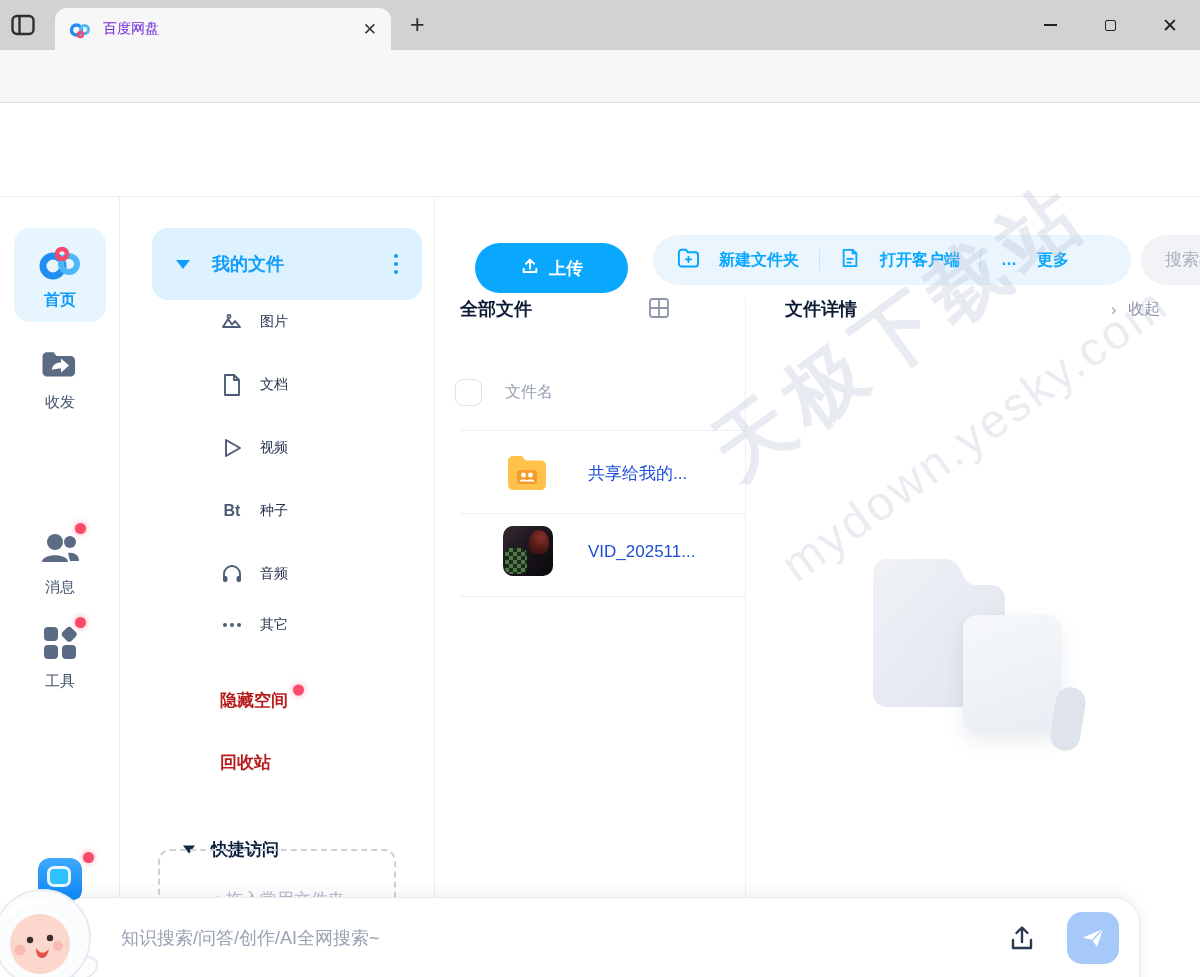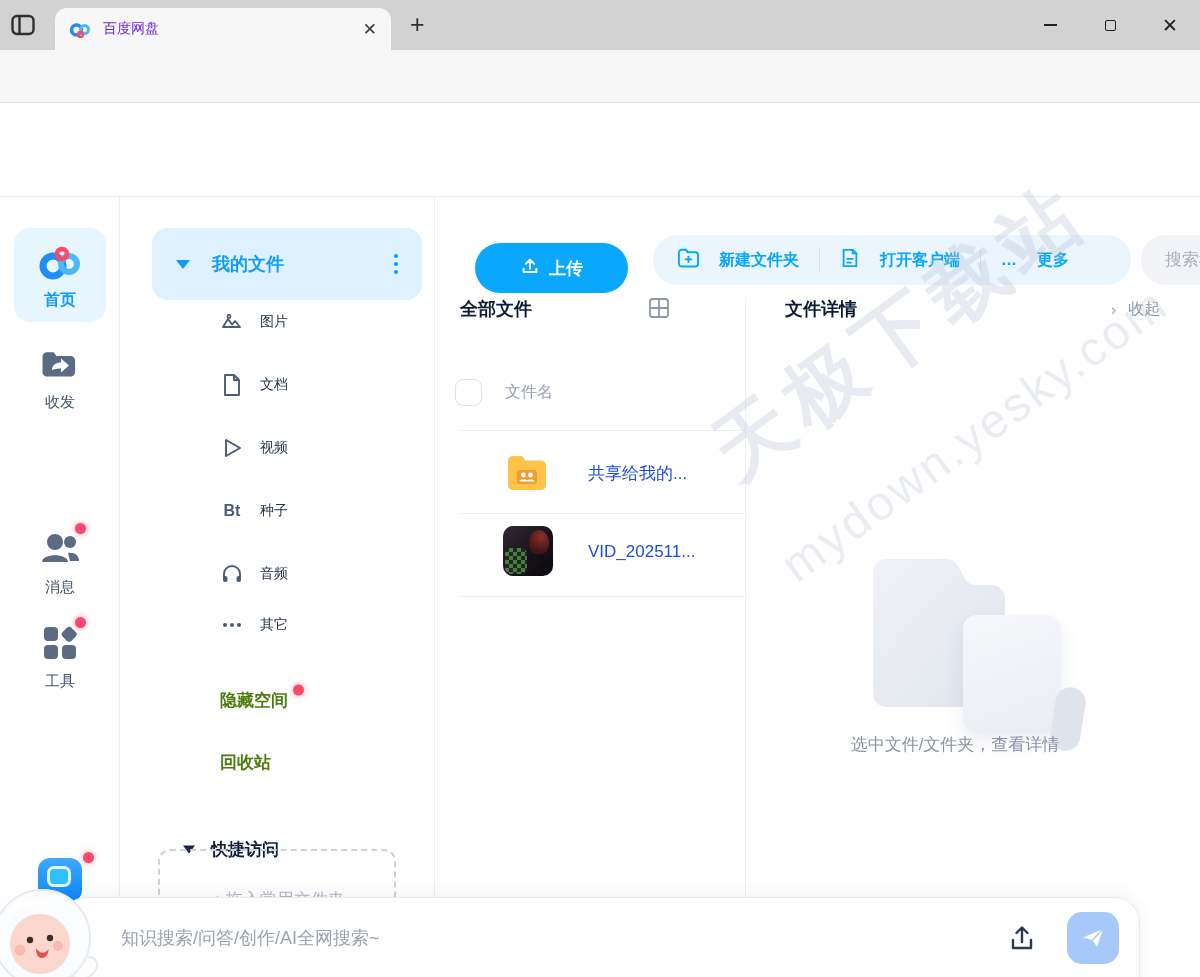--- a/index.html
+++ b/index.html
@@ -76,21 +76,21 @@
     border-radius:16px; display:flex; align-items:center; padding:12px 24px; }
   .tri-down { width:0; height:0; border-left:7px solid transparent; border-right:7px solid transparent;
     border-top:9px solid #0f9cfc; }
   .myfiles .txt { margin-left:22px; color:#0f9cfc; font-weight:bold; font-size:18px; }
   .myfiles .vdots { margin-left:auto; }
   .myfiles .vdots i { background:#0f9cfc; width:4px; height:4px; }
   .cat { position:absolute; left:100px; display:flex; align-items:center; gap:16px; transform:translateY(-50%); }
   .cat .ci { width:24px; height:24px; display:flex; align-items:center; justify-content:center; }
   .cat .lbl { font-size:14px; color:#26344e; }
   .bt-txt { font-size:16px; color:#4c5c76; font-weight:bold; }
-  .boldrow { position:absolute; left:100px; transform:translateY(-50%); font-size:17px; font-weight:bold; color:#4d7c0f; }
+  .boldrow { position:absolute; left:100px; transform:translateY(-50%); font-size:17px; font-weight:bold; color:#b91c1c; }
   .quick { position:absolute; left:63px; transform:translateY(-50%); display:flex; align-items:center; gap:16px; }
   .quick .tri-down { border-top-color:#17273f; border-left-width:6px; border-right-width:6px; border-top-width:8px; }
   .quick .lbl { font-size:17px; font-weight:bold; color:#0b1d3a; }
   .dropbox { position:absolute; left:38px; top:652px; width:238px; height:78px; border:2px dashed #ccd2dc;
     border-radius:12px; display:flex; align-items:flex-end; justify-content:center; padding-bottom:14px;
     color:#b4bac7; font-size:17px; }
 
   
   .main { left:435px; top:197px; width:765px; height:780px; background:#fff; }
   .btn-upload { position:absolute; left:40px; top:46px; width:153px; height:50px; border-radius:25px;
@@ -494,21 +494,20 @@
           <linearGradient id="gf" x1="0" y1="0" x2="1" y2="1">
             <stop offset="0" stop-color="#f0f2f7"></stop>
             <stop offset="1" stop-color="#dfe4ec"></stop>
           </linearGradient>
         </defs>
         <path d="M14 0h58c8 0 12 4 15 10l4 8c2.5 5 6 8 13 8h14c8 0 14 6 14 14v94c0 8-6 14-14 14H14c-8 0-14-6-14-14V14C0 6 6 0 14 0z" fill="url(#gf)"></path>
       </svg>
   </div>
   <div class="illu-sheet"></div>
   <div class="illu-pill"></div>
-  <div class="dt-hint">选中文件/文件夹，查看详情</div>
 </div>
 
 <div class="abs watermark">
   <div class="wm1">天极下载站</div>
   <div class="wm2">mydown.yesky.com</div>
 </div>
 
 <div class="abs aibar">
   <input class="ai-input" placeholder="知识搜索/问答/创作/AI全网搜索~" style="">
   <span class="ai-upload">

